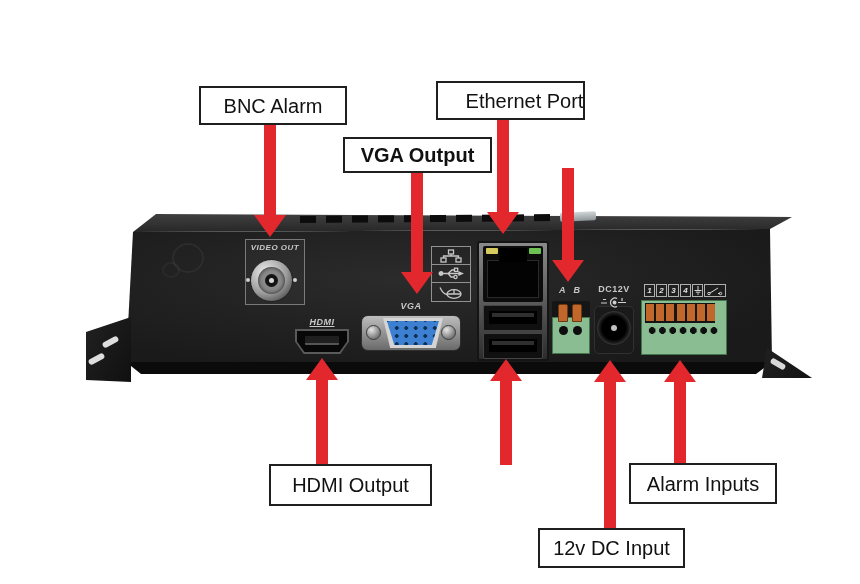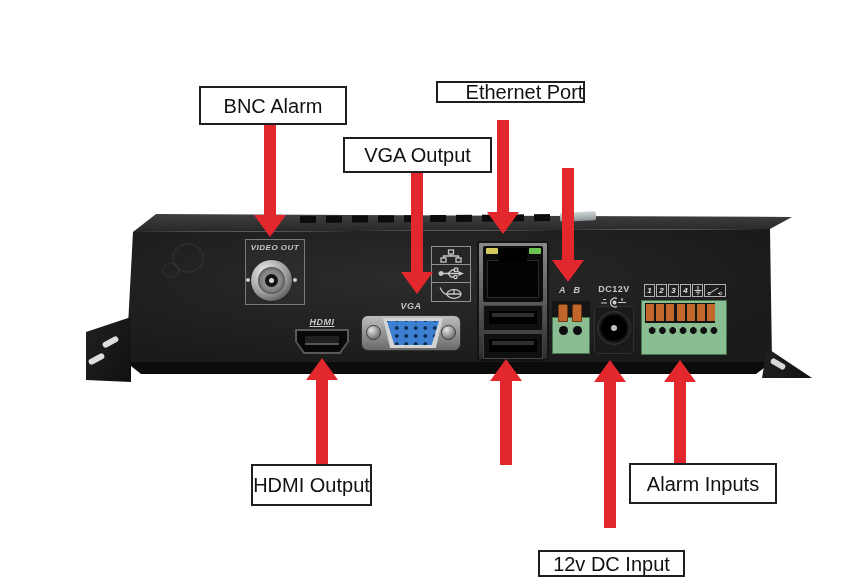--- a/index.html
+++ b/index.html
@@ -306,19 +306,19 @@
   <div class="arr up" style="left:664px;top:360px;height:103px;">
     <div class="head"></div>
       <div class="shaft" style="top:20px;height:83px;"></div>
   </div>
   <div class="arr up" style="left:594px;top:360px;height:168px;">
     <div class="head"></div>
       <div class="shaft" style="top:20px;height:148px;"></div>
   </div>
 
   <div class="callout" style="left:199px;top:86px;width:148px;height:39px;">BNC Alarm</div>
-  <div class="callout" style="left:343px;top:137px;width:149px;height:36px;">VGA Output</div>
-  <div class="callout" style="left:436px;top:81px;width:149px;height:22px;padding-left:28px;">Ethernet Port</div>
-  <div class="callout" style="left:251px;top:464px;width:121px;height:42px;">HDMI Output</div>
+  <div class="callout" style="left:343px;top:137px;width:149px;height:36px;font-weight:bold;">VGA Output</div>
+  <div class="callout" style="left:436px;top:81px;width:149px;height:39px;padding-left:28px;">Ethernet Port</div>
+  <div class="callout" style="left:269px;top:464px;width:163px;height:42px;">HDMI Output</div>
   <div class="callout" style="left:629px;top:463px;width:148px;height:41px;">Alarm Inputs</div>
-  <div class="callout" style="left:538px;top:550px;width:147px;height:27px;">12v DC Input</div>
+  <div class="callout" style="left:538px;top:528px;width:147px;height:40px;">12v DC Input</div>
 
 </div>
 
 </body></html>

